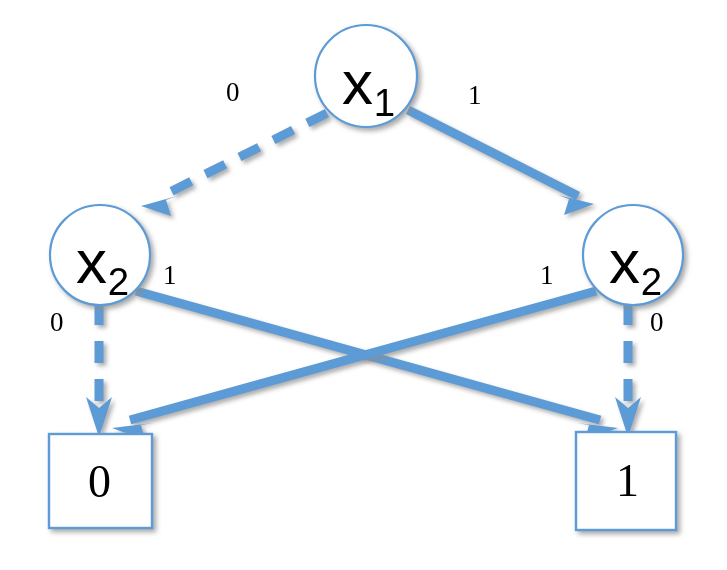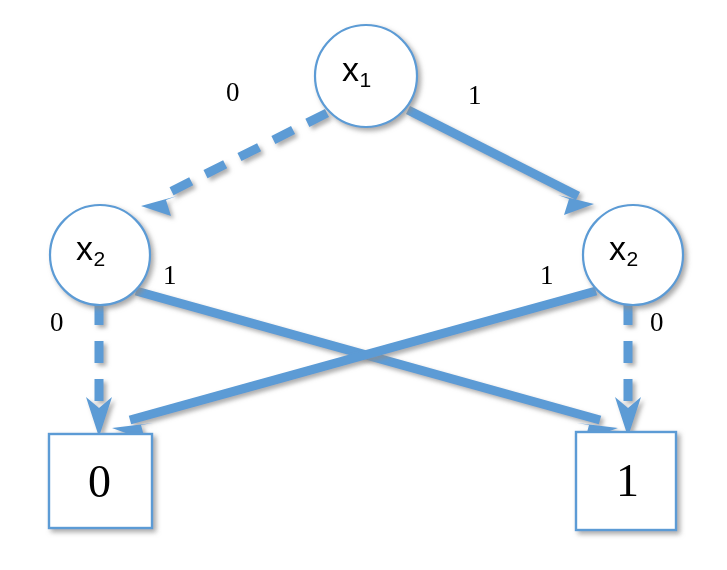--- a/index.html
+++ b/index.html
@@ -36,21 +36,21 @@
   }
   .node-label {
     position: absolute;
     font-family: "Liberation Sans", sans-serif;
     color: #000000;
     white-space: nowrap;
     line-height: 1;
     user-select: none;
   }
   .var-label {
-    font-size: 34px;
+    font-size: 62px;
     letter-spacing: 0px;
   }
   .var-label sub {
     font-size: 0.62em;
     vertical-align: baseline;
     position: relative;
     top: 0.30em;
     left: 0.02em;
   }
   .terminal-label {

